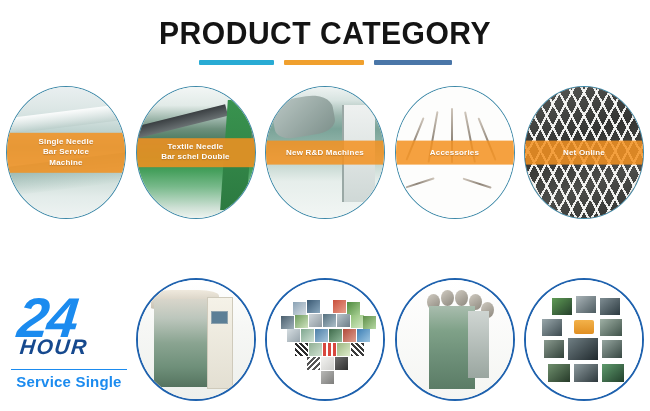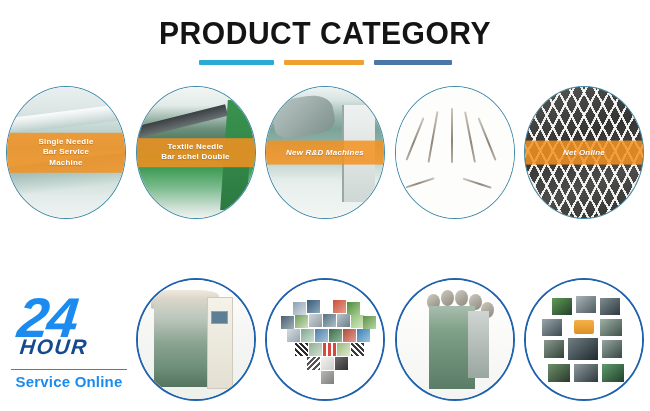--- a/index.html
+++ b/index.html
@@ -171,21 +171,21 @@
     color: #ffffff;
     font-size: 8px;
     font-weight: bold;
     line-height: 1.35;
     text-align: center;
     padding: 4px 20px;
     letter-spacing: 0.2px;
     text-shadow: 0 1px 1px rgba(120,60,0,.35);
     z-index: 3;
   }
-  .cat-banner.one-line { padding: 7px 2px; font-style: italic; }
+  .cat-banner.one-line { padding: 7px 2px; }
 
   
   .bottom-row {
     position: absolute;
     top: 278px;
     left: 0;
     width: 650px;
     height: 125px;
     display: flex;
     justify-content: space-between;
@@ -381,20 +381,23 @@
     <div class="cat-circle">
       <div class="photo photo-acc">
         <span class="needle" style="left:16%;top:22%;height:46px;transform:rotate(22deg);"></span>
         <span class="needle" style="left:31%;top:18%;height:52px;transform:rotate(10deg);"></span>
         <span class="needle" style="left:47%;top:16%;height:55px;transform:rotate(0deg);"></span>
         <span class="needle" style="left:62%;top:18%;height:52px;transform:rotate(-11deg);"></span>
         <span class="needle" style="left:77%;top:22%;height:46px;transform:rotate(-22deg);"></span>
         <span class="needle" style="left:20%;top:62%;height:30px;transform:rotate(72deg);"></span>
         <span class="needle" style="left:68%;top:62%;height:30px;transform:rotate(-72deg);"></span>
       </div>
+      <div class="cat-banner one-line">
+        <div>Accessories</div>
+      </div>
     </div>
   </div>
 
   <div class="cat-item">
     <div class="cat-circle">
       <div class="photo photo-net"></div>
       <div class="cat-banner one-line">
         <div>Net Online</div>
       </div>
     </div>
@@ -404,21 +407,21 @@
 
 <div class="bottom-row">
 
   <div class="bottom-item">
     <div class="logo-24h">
       <div class="logo-mark">
         <span class="logo-24">24</span>
         <span class="logo-hour">HOUR</span>
       </div>
       <div class="logo-divider"></div>
-      <div class="logo-sub">Service Online</div>
+      <div class="logo-sub">Service Single</div>
     </div>
   </div>
 
   <div class="bottom-item">
     <div class="bottom-circle">
       <div class="photo-b1">
         <span class="b1-top"></span>
         <span class="b1-body"></span>
         <span class="b1-cab"></span>
         <span class="b1-screen"></span>

